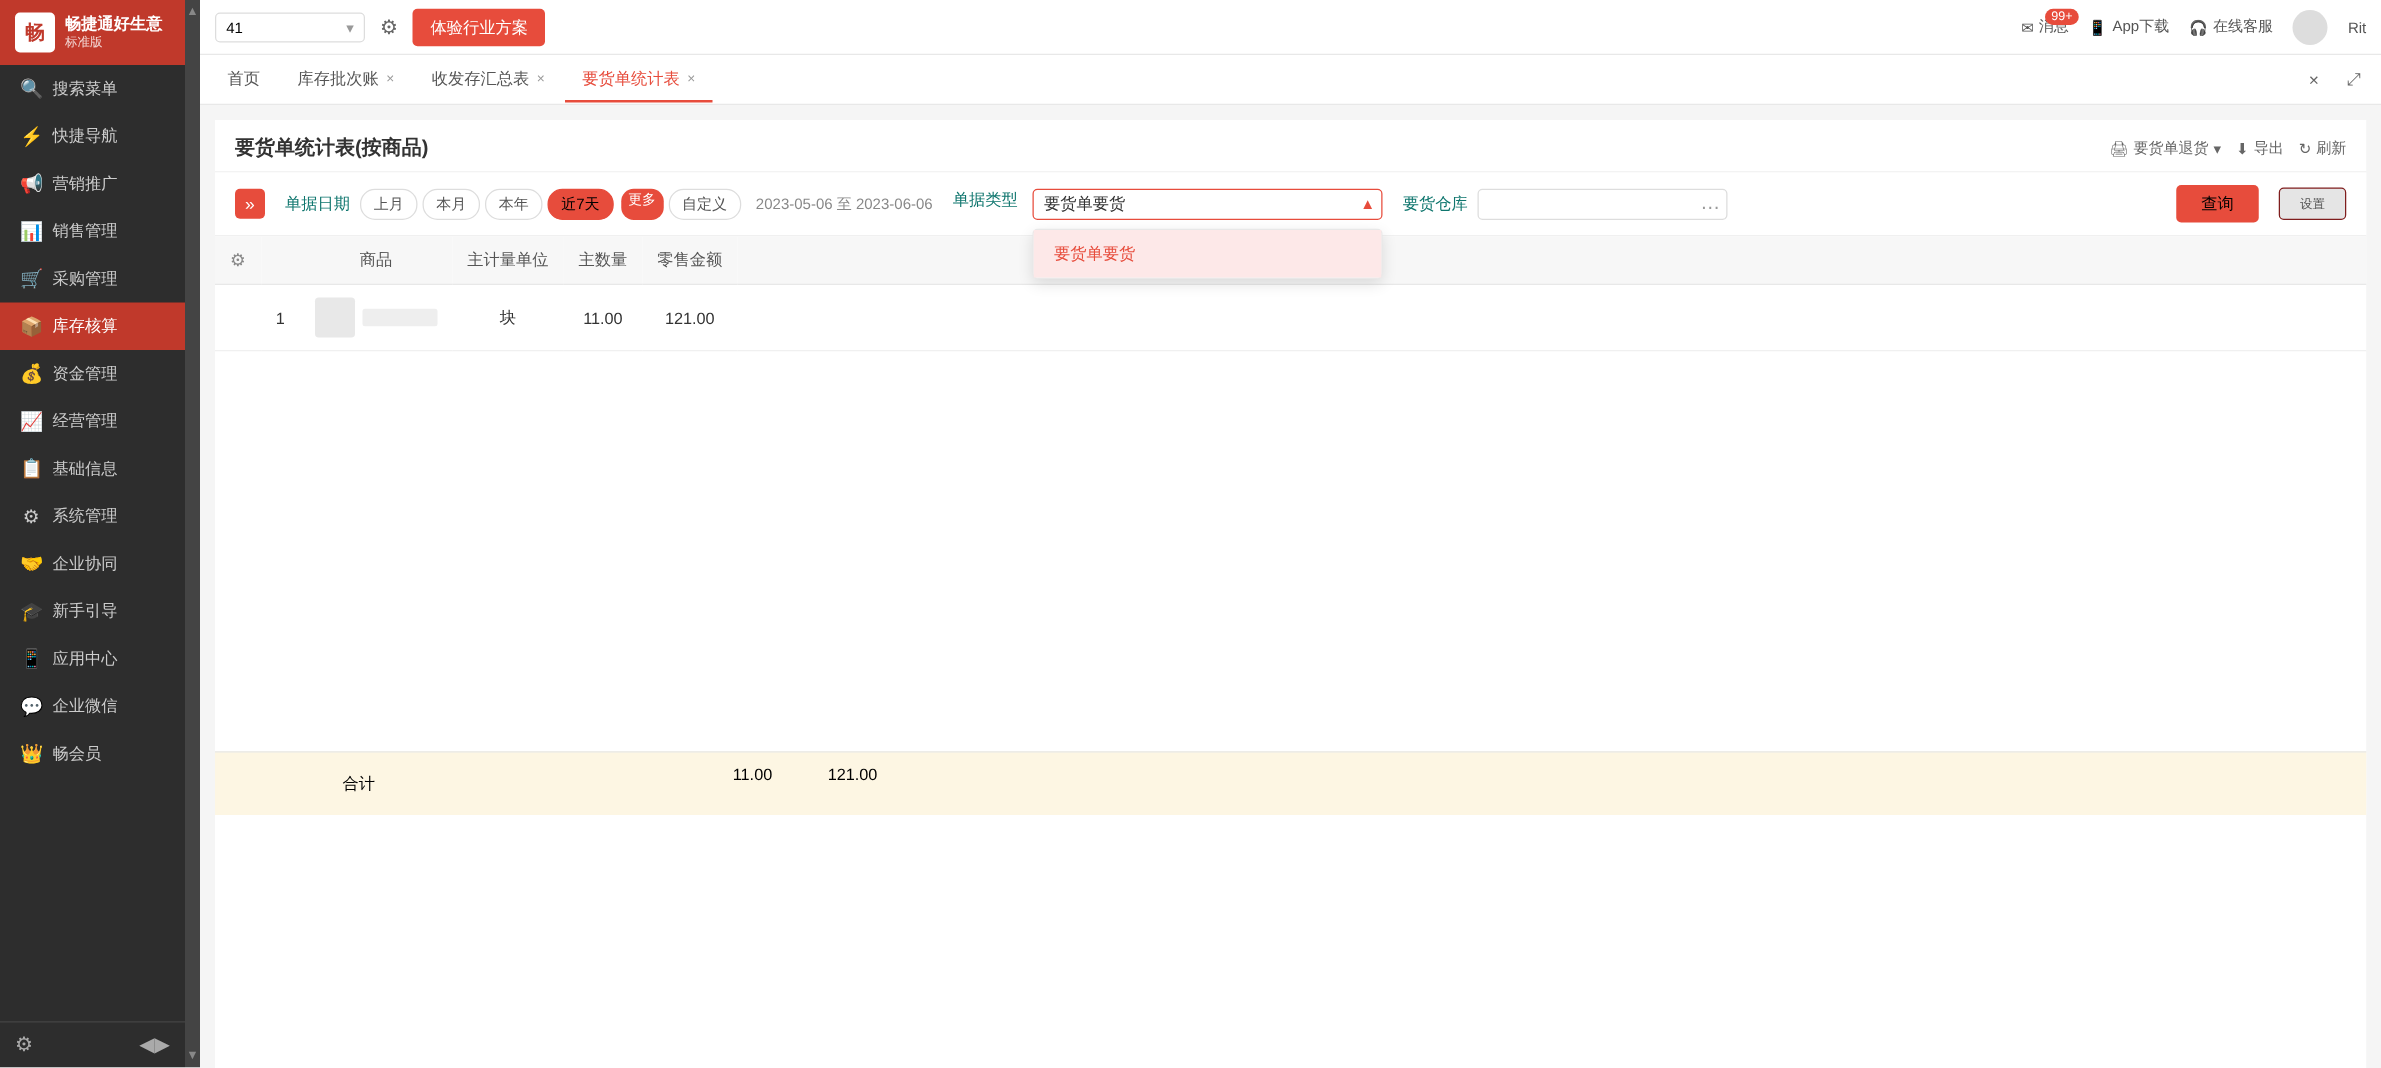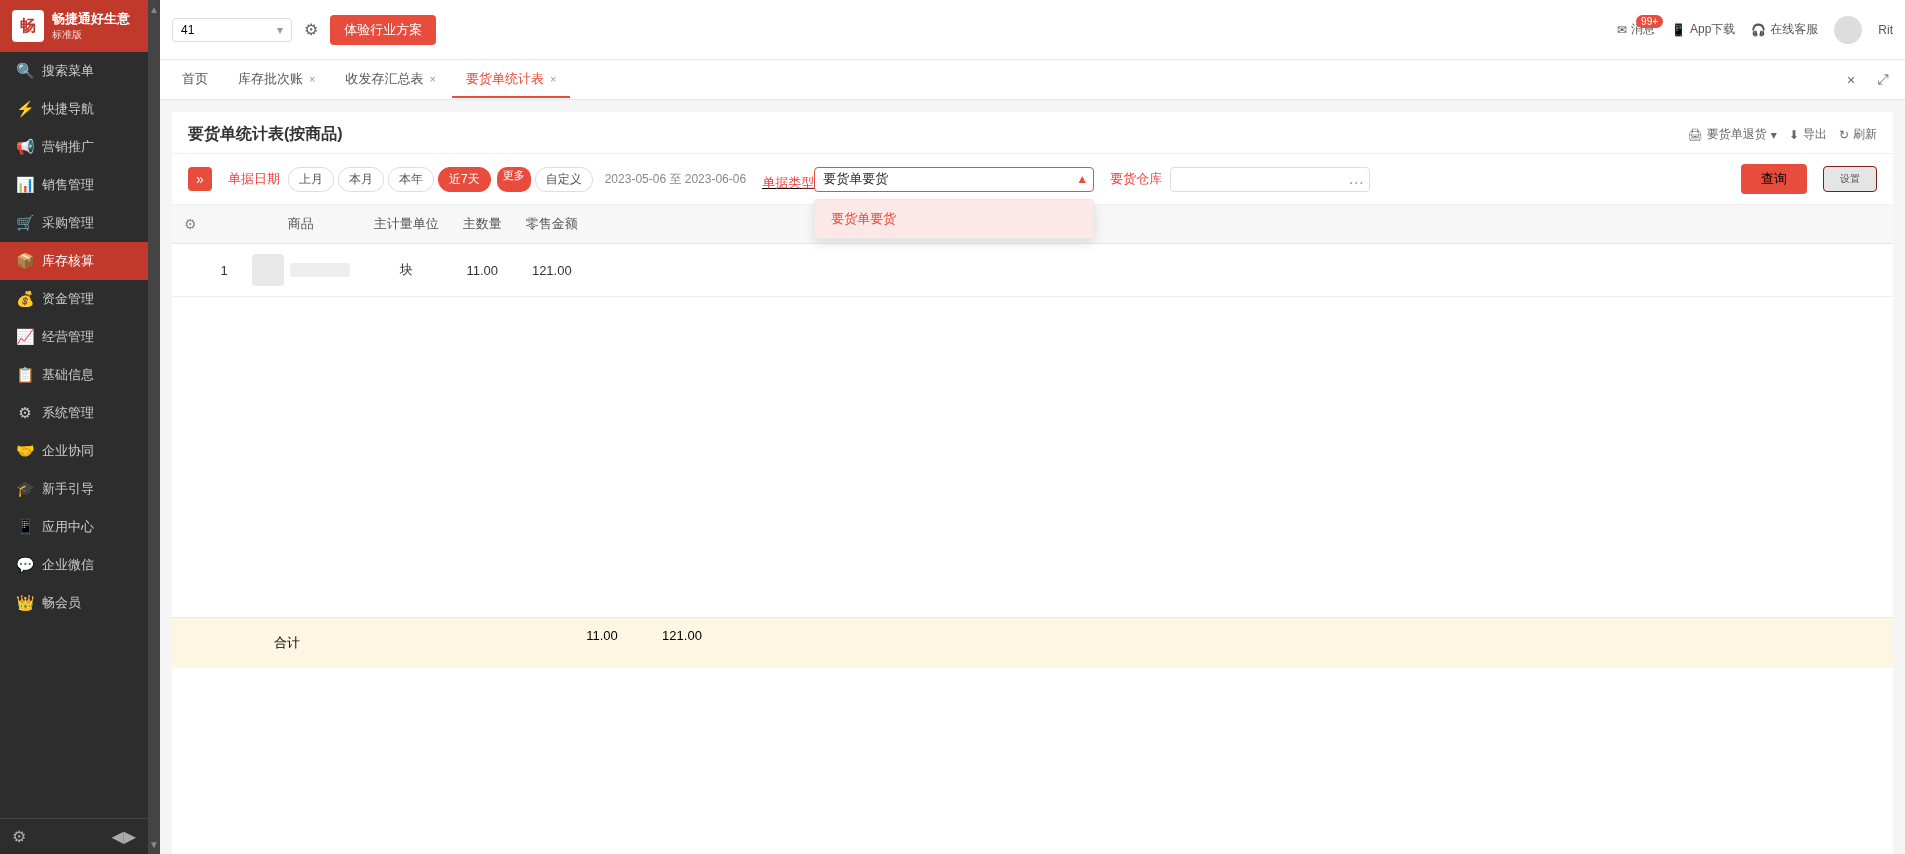--- a/index.html
+++ b/index.html
@@ -55,21 +55,21 @@
     .main-area {
       flex: 1;
       display: flex;
       flex-direction: column;
       overflow: hidden;
     }
 
     
     .top-header {
       background: white;
-      height: 60px;
+      height: 44px;
       display: flex;
       align-items: center;
       padding: 0 12px;
       border-bottom: 1px solid #e8e8e8;
       gap: 12px;
     }
     .company-selector {
       display: flex; align-items: center; gap: 6px;
       border: 1px solid #ddd;
       border-radius: 4px;
@@ -198,42 +198,41 @@
       color: white;
       border-radius: 4px;
       display: flex; align-items: center; justify-content: center;
       cursor: pointer;
       font-size: 14px;
       flex-shrink: 0;
     }
     .filter-group {
       display: flex; align-items: center; gap: 8px;
     }
-    .filter-label { font-size: 13px; color: #ef4444; white-space: nowrap; }
+    .filter-label { font-size: 13px; color: #0f766e; white-space: nowrap; }
     .filter-date-pills {
       display: flex; gap: 4px;
     }
     .date-pill {
       padding: 3px 10px;
       border: 1px solid #ddd;
       border-radius: 12px;
       font-size: 12px;
       cursor: pointer;
       color: #555;
     }
     .date-pill.recent {
       background: #e74c3c;
-      color: #ffffff;
+      color: #000000;
       border-color: #e74c3c;
     }
     .date-range { font-size: 12px; color: #888; margin-left: 4px; }
     .filter-type-group {
-      display: flex; align-items: flex-end; gap: 0;
+      display: flex; align-items: flex-start; gap: 12px;
       position: relative;
-      text-decoration: underline;
     }
     .filter-type-input {
       border: 1px solid #e74c3c;
       border-radius: 4px;
       padding: 4px 28px 4px 8px;
       font-size: 13px;
       width: 280px;
       outline: none;
       color: #333;
       position: relative;

